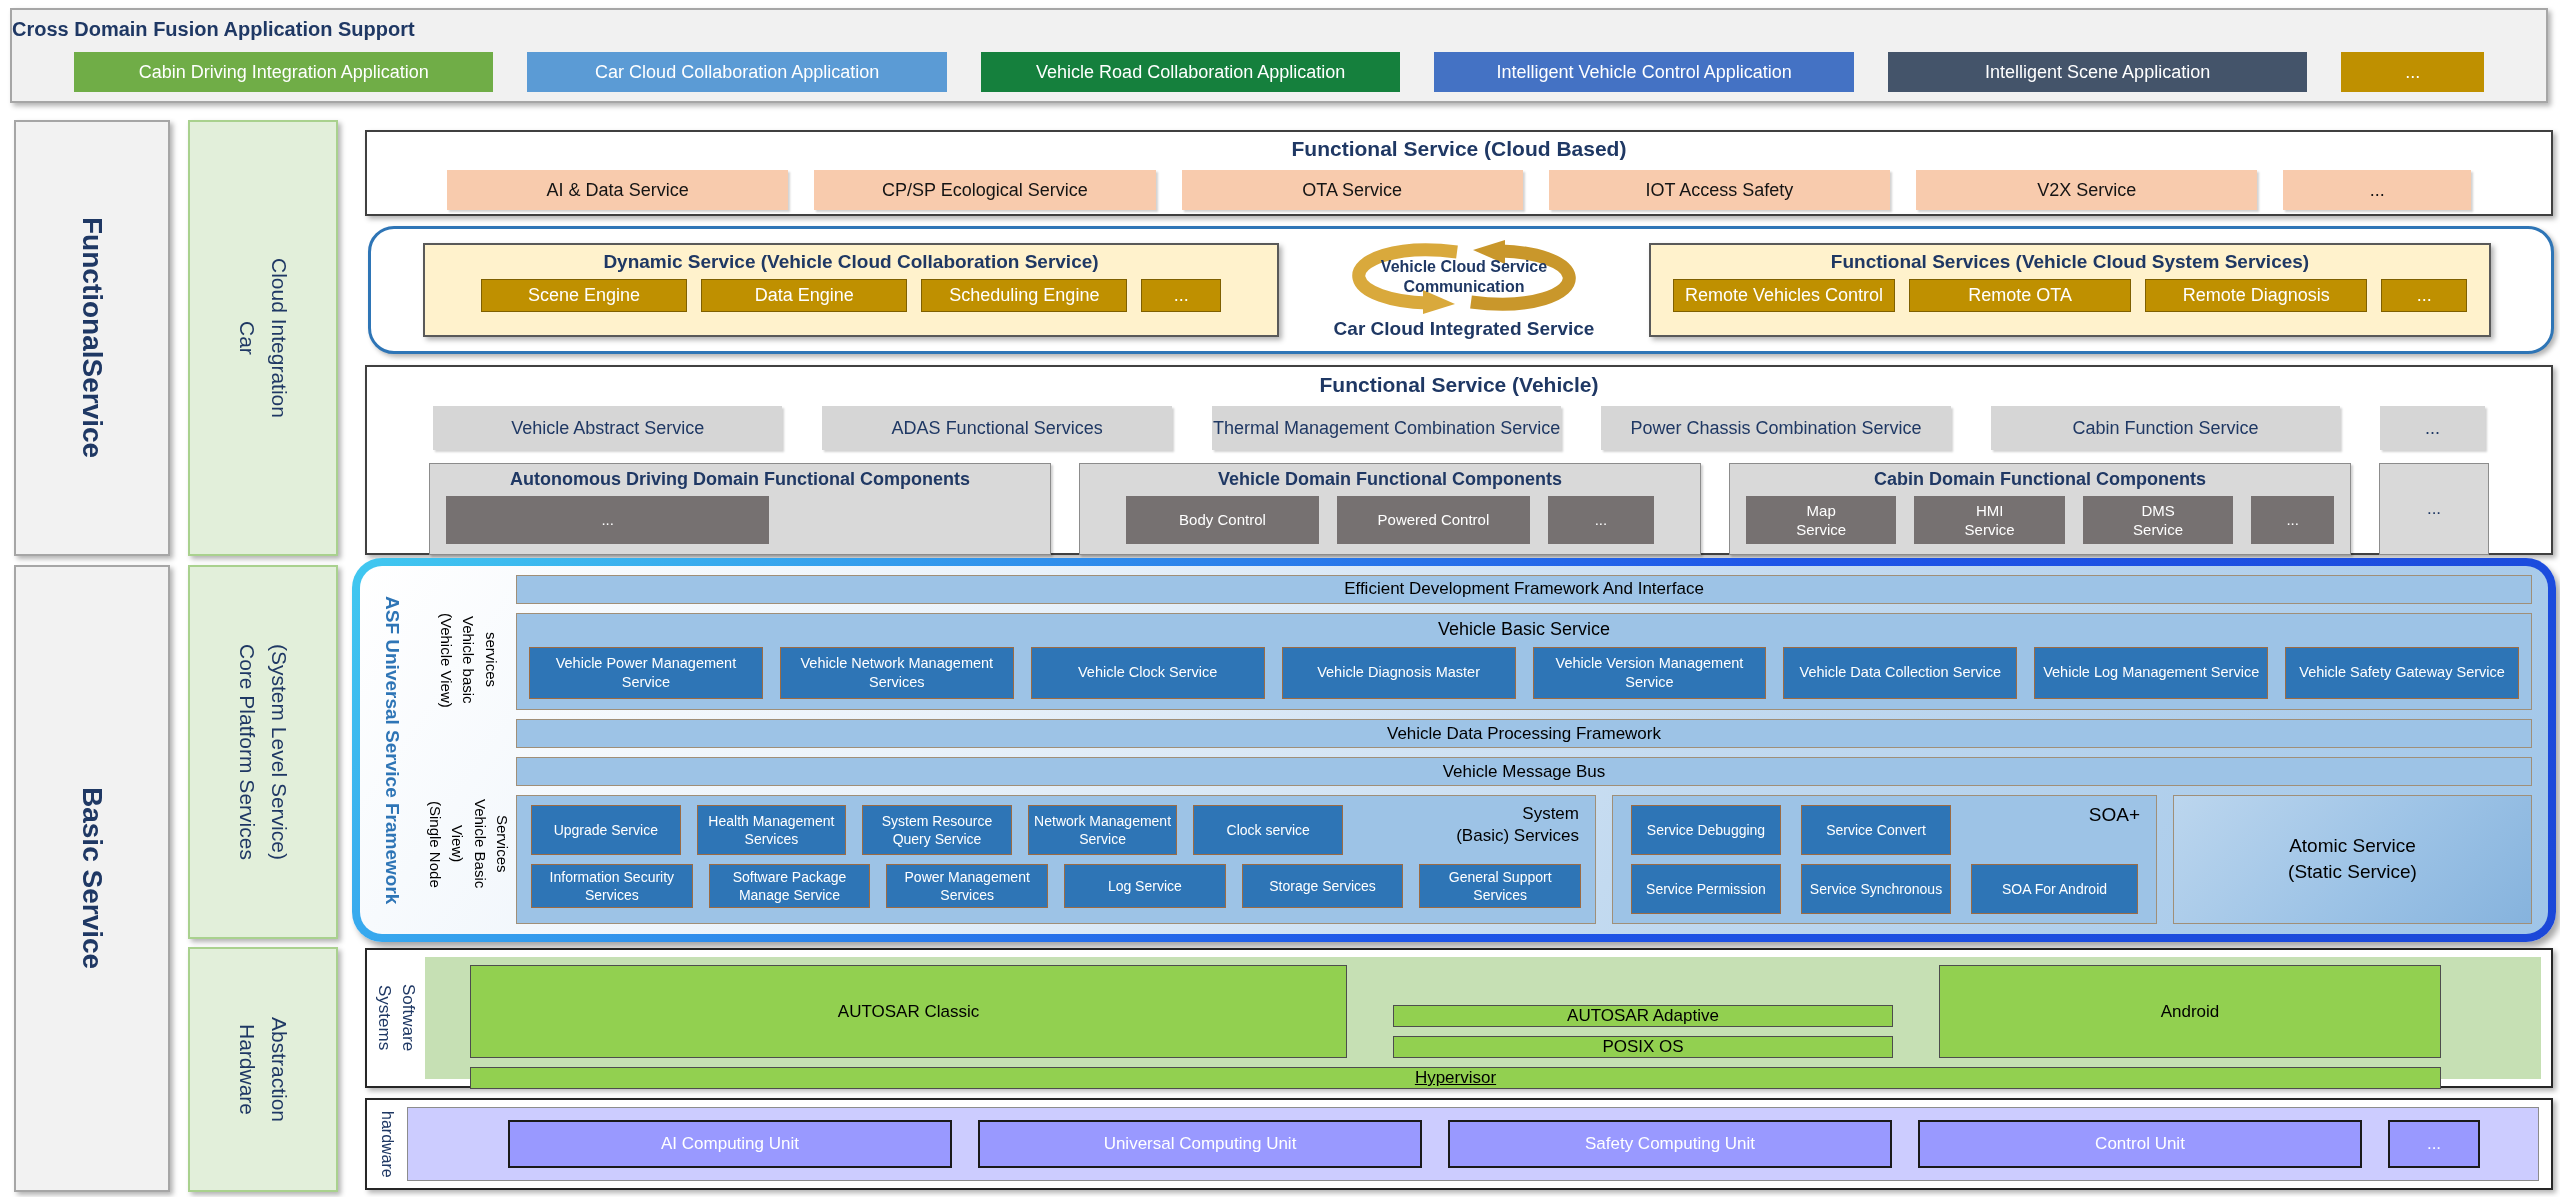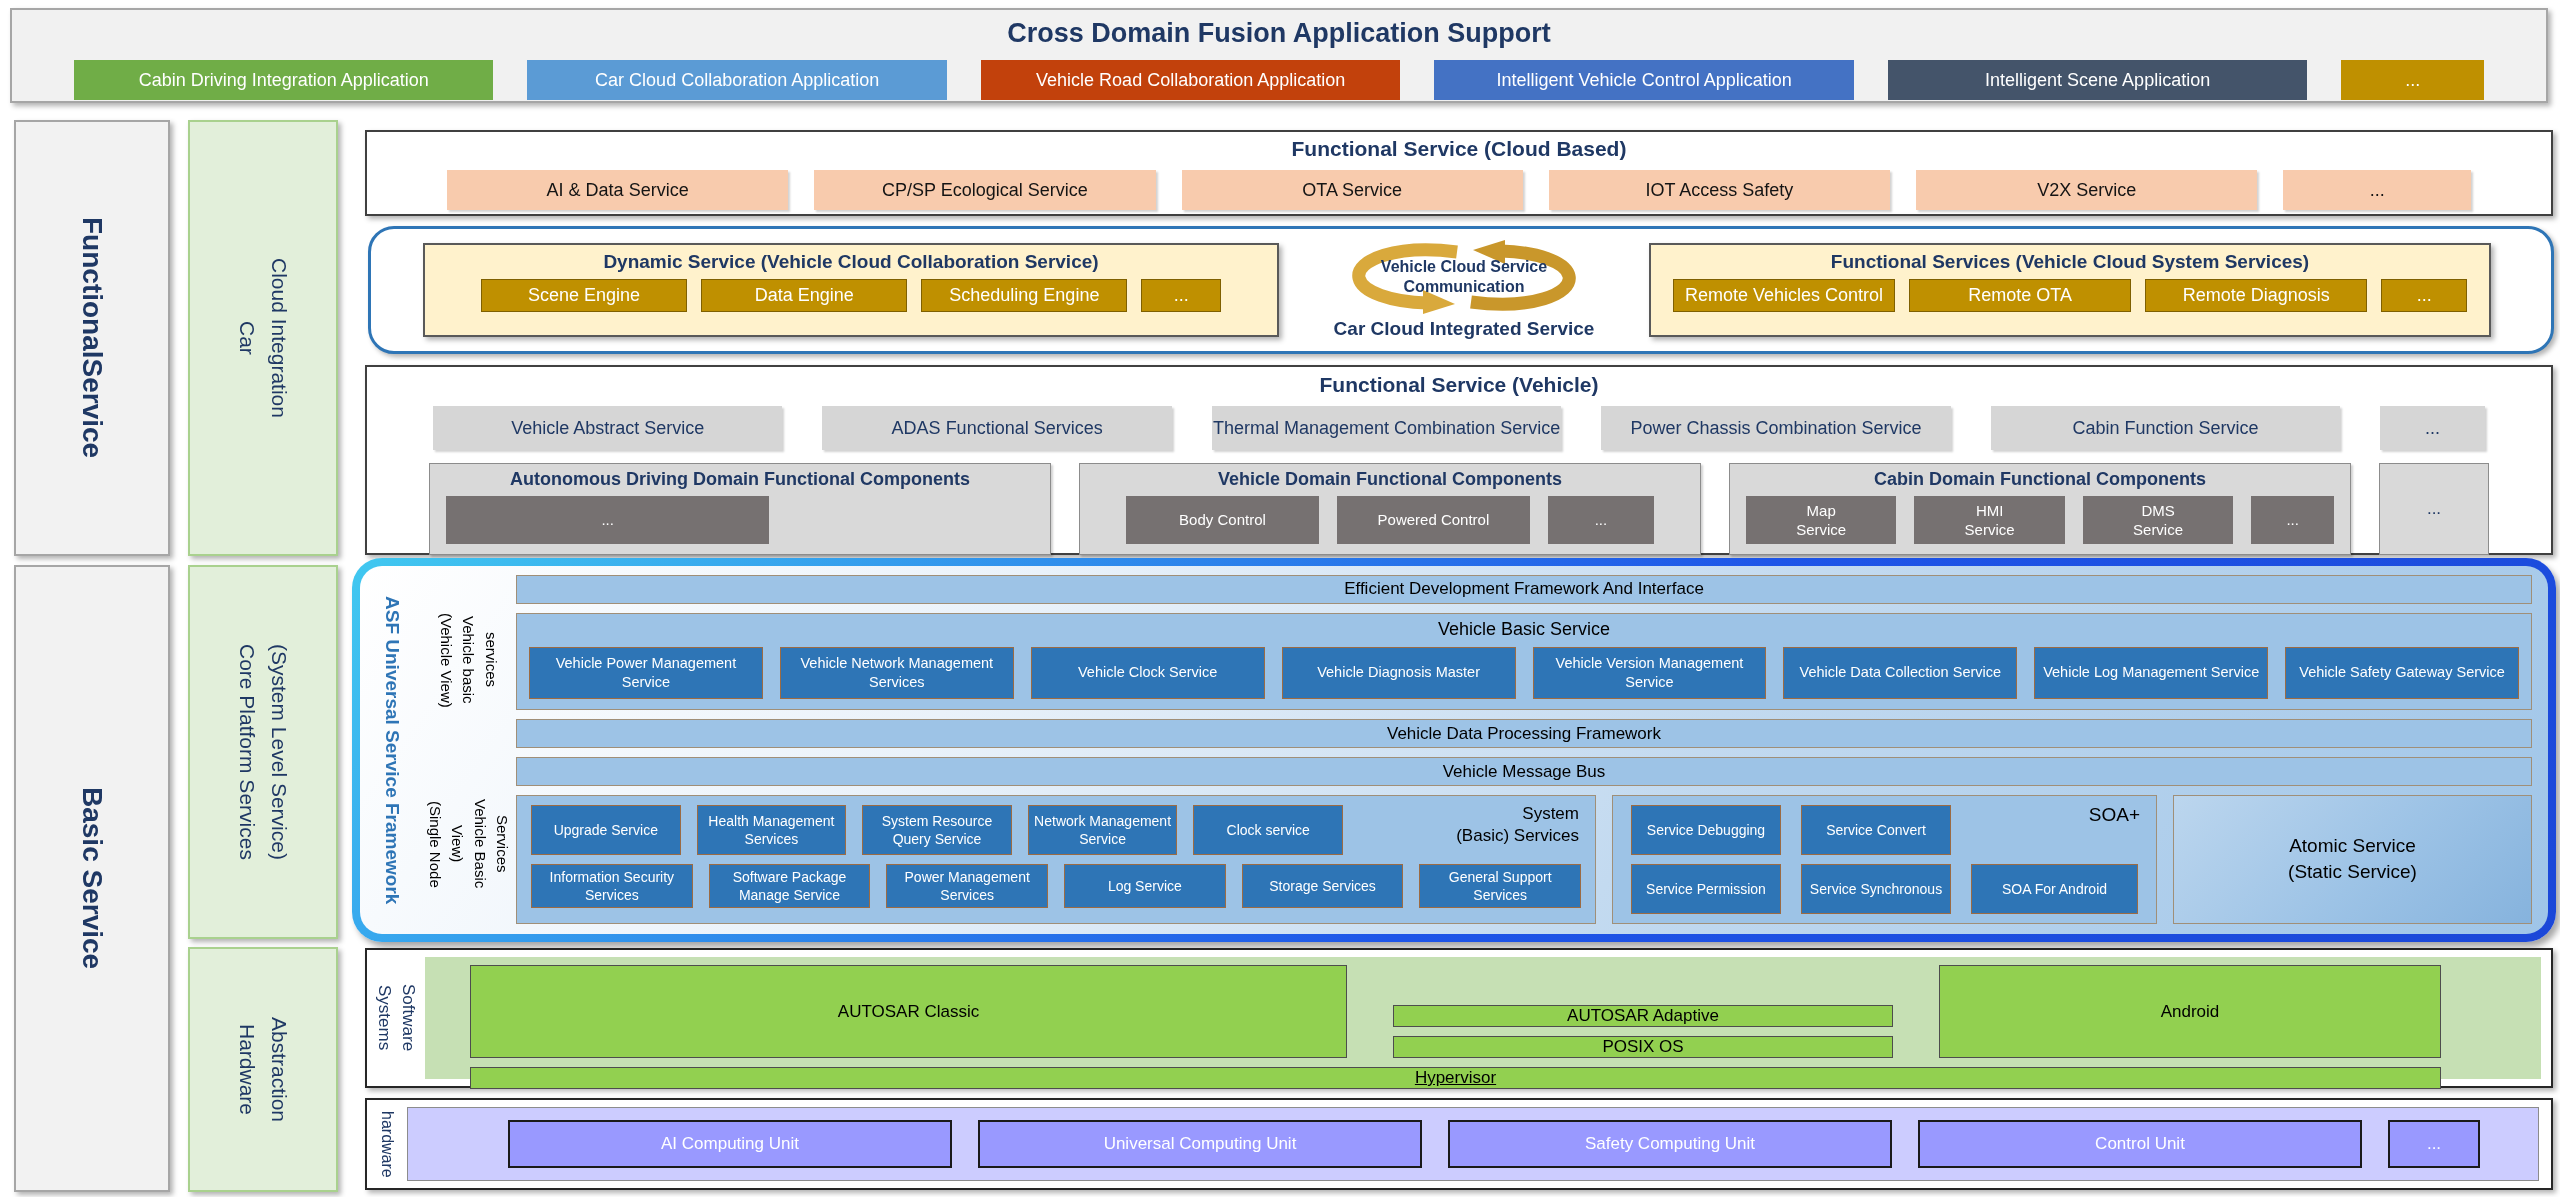--- a/index.html
+++ b/index.html
@@ -3,21 +3,21 @@
 <meta charset="utf-8">
 <style>
   * { box-sizing: border-box; margin: 0; padding: 0; }
   html,body { width:2560px; height:1197px; background:#fff; font-family:"Liberation Sans",sans-serif; position:relative; }
   .abs { position:absolute; }
   .shadow { box-shadow: 3px 3px 5px rgba(0,0,0,.30); }
   .pre { white-space:pre-line; }
 
   
   .top-bar { left:10px; top:8px; width:2538px; height:95px; background:#f1f1f1; border:2px solid #a6a6a6; }
-  .top-title { text-align:center; color:#1f3864; font-weight:bold; font-size:27px; padding-top:8px; }
+  .top-title { color:#1f3864; font-weight:bold; font-size:20px; padding-top:8px; }
   .app-row { display:flex; gap:34px; padding:0 62px; margin-top:11px; }
   .app-btn { height:40px; flex:1; display:flex; align-items:center; justify-content:center; color:#fff; font-size:18px; text-align:center; }
   .app-btn.narrow { flex:0.34; }
 
   
   .vtext { writing-mode:vertical-lr; text-orientation:mixed; white-space:pre-line; text-align:center; }
   .side-box { display:flex; align-items:center; justify-content:center; }
   .gray-side { background:#f2f2f2; border:2px solid #a6a6a6; color:#1f3864; font-weight:bold; font-size:28px; }
   .green-side { background:#e2efda; border:2px solid #a9d18e; color:#1f3864; font-size:21px; line-height:1.5; }
 
@@ -108,21 +108,21 @@
   .purple-btn.narrow { flex:0 0 92px; }
 </style>
 </head>
 <body>
 
 <div class="abs top-bar shadow">
   <div class="top-title">Cross Domain Fusion Application Support</div>
   <div class="app-row">
     <div class="app-btn" style="background: rgb(112, 173, 71);">Cabin Driving Integration Application</div>
     <div class="app-btn" style="background: rgb(91, 155, 213);">Car Cloud Collaboration Application</div>
-    <div class="app-btn" style="background: #c2410c;">Vehicle Road Collaboration Application</div>
+    <div class="app-btn" style="background: #15803d;">Vehicle Road Collaboration Application</div>
     <div class="app-btn" style="background: rgb(68, 114, 196);">Intelligent Vehicle Control Application</div>
     <div class="app-btn" style="background: rgb(68, 84, 106);">Intelligent Scene Application</div>
     <div class="app-btn narrow" style="background: rgb(191, 144, 0);">...</div>
   </div>
 </div>
 
 <div class="abs side-box gray-side shadow" style="left:14px;top:120px;width:156px;height:436px;">
   <div class="vtext">FunctionalService</div>
 </div>
 <div class="abs side-box gray-side shadow" style="left:14px;top:565px;width:156px;height:627px;">

